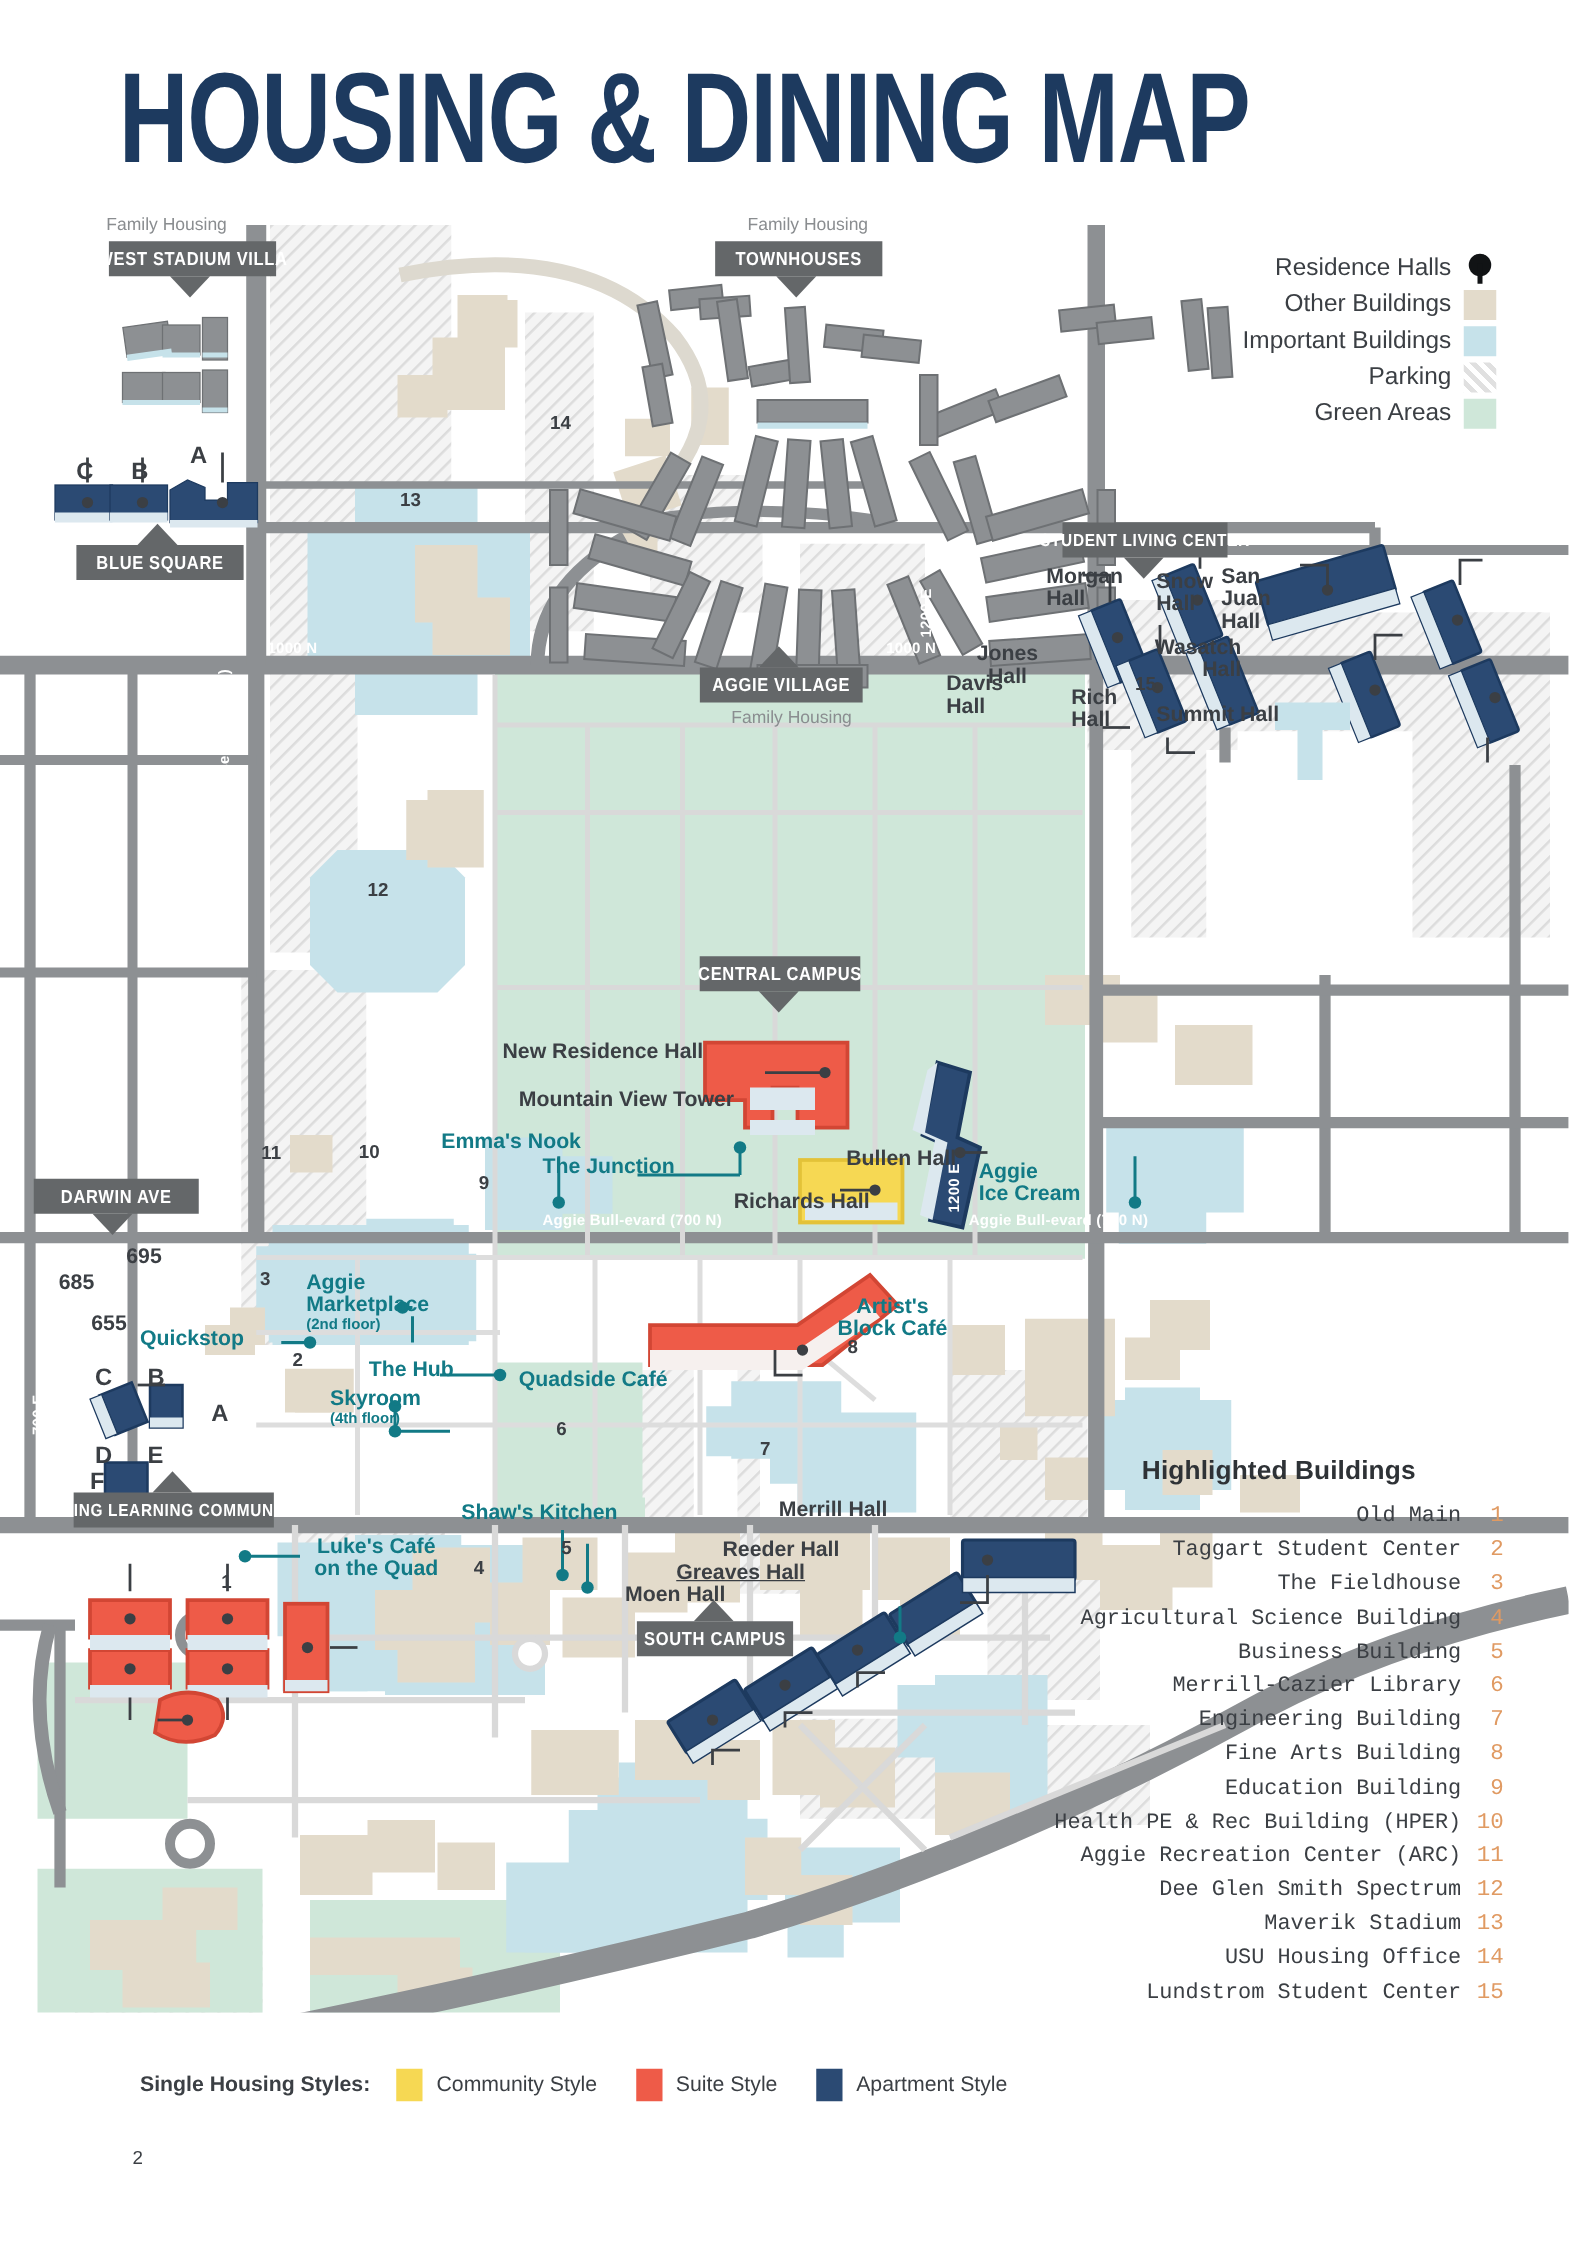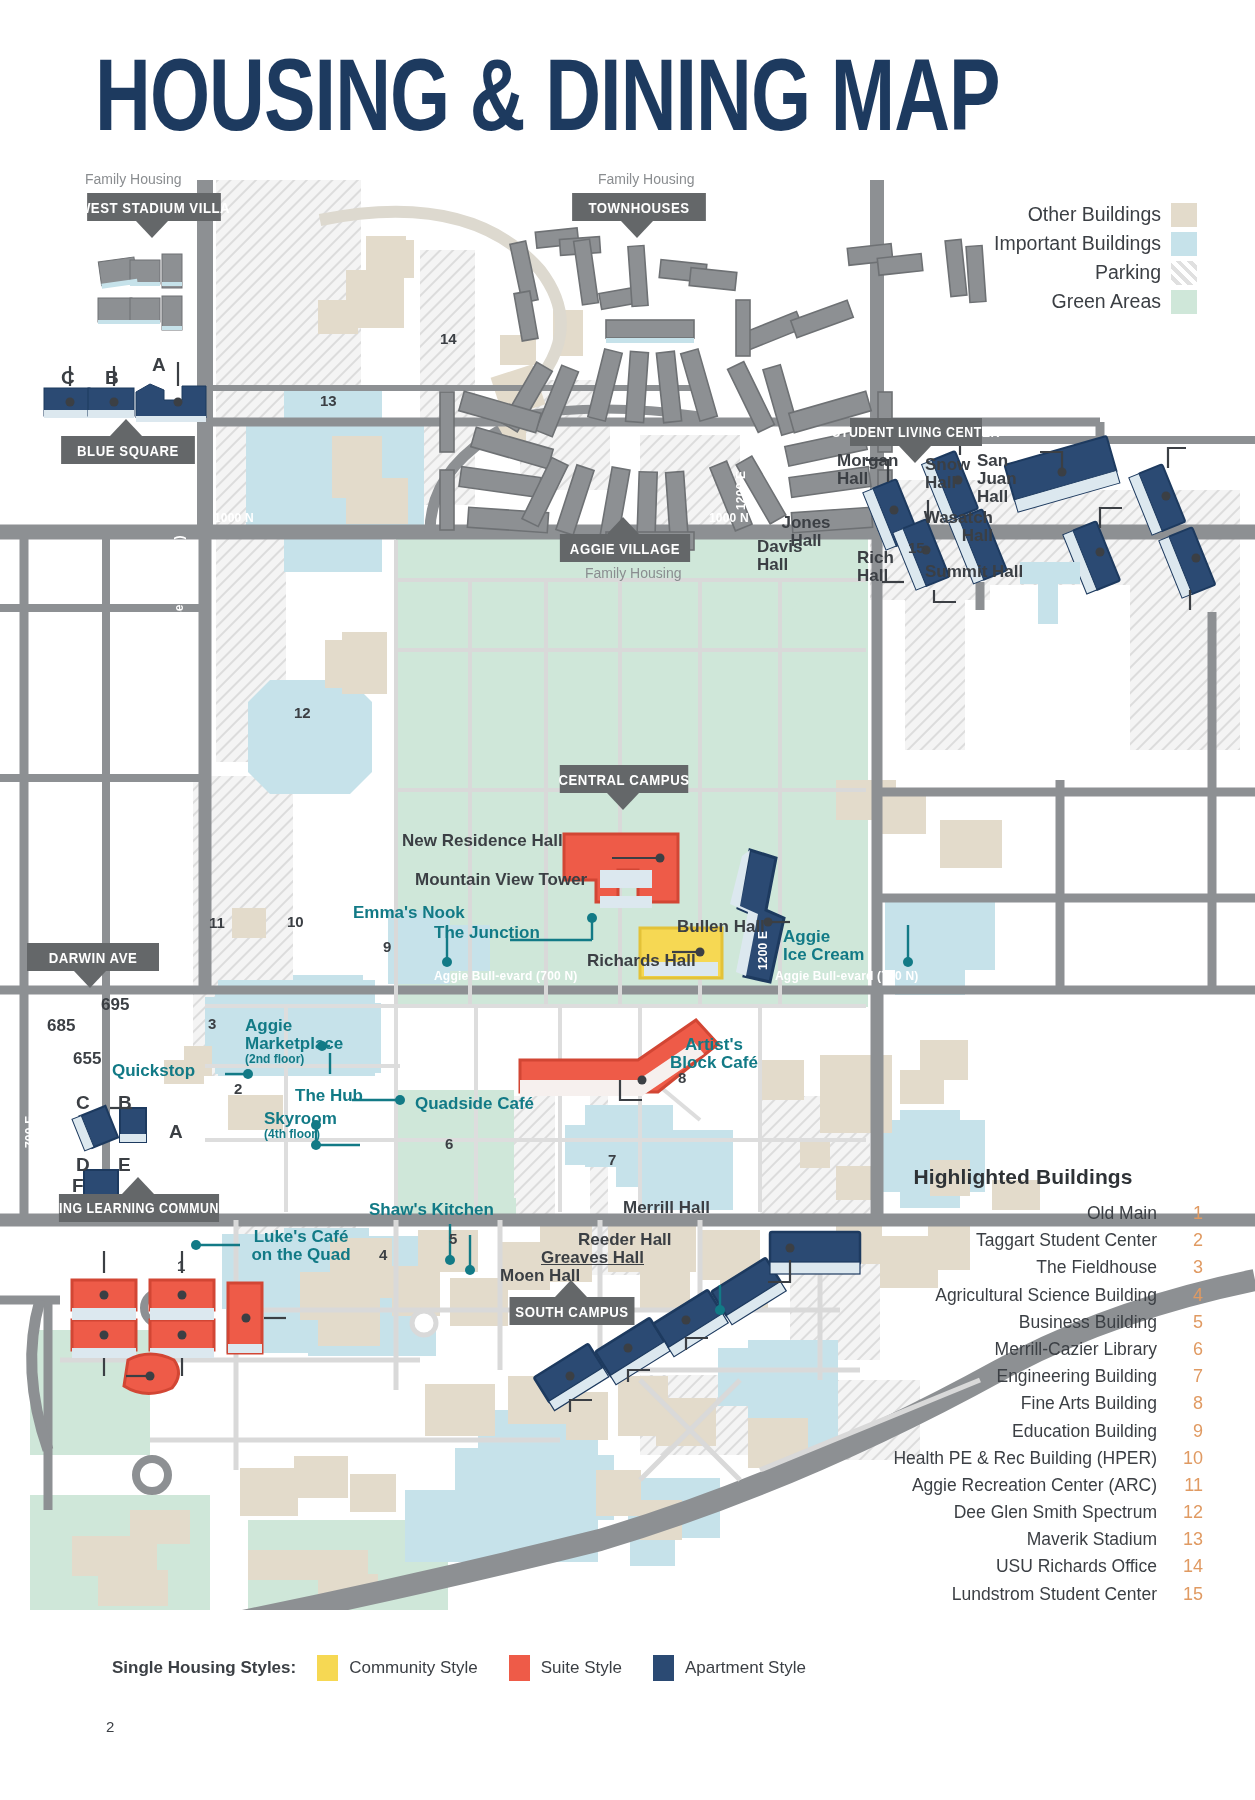--- a/index.html
+++ b/index.html
@@ -69,21 +69,21 @@
   .legend-pin { width:26px; height:26px; flex:none; position:relative; }
 
   
   #highlighted { position:absolute; right:52px; top:1165px; width:360px; }
   #highlighted h2 {
     margin:0 0 14px 0; font-size:21px; font-weight:bold; color:#2e3236;
     text-align:center; letter-spacing:0.1px;
   }
   .hb-row {
     display:flex; align-items:baseline; justify-content:flex-end;
-    gap:21px; height:27.2px;
+    gap:9px; height:27.2px;font-family:Liberation Mono, monospace;
   }
   .hb-name { font-size:17.5px; color:#3b3f44; white-space:nowrap; }
   .hb-num { font-size:18px; color:#e09a62; width:25px; text-align:right; font-weight:normal;}
 
   
   #styles {
     position:absolute; left:112px; top:1655px;
     display:flex; align-items:center; gap:11px;
     font-size:17px; color:#3b3f44;
   }
@@ -800,20 +800,27 @@
   <div>Block Café</div>
 </div>
 <div class="maplbl dining" style="left:369px; top:1201px;">Shaw's Kitchen</div>
 <div class="maplbl dining" style="left:246px; top:1228px; width:110px; text-align:center;">
   <div>Luke's Café</div>
   <div>on the Quad</div>
 </div>
 
 <div id="legend">
   <div class="legend-row">
+    <div class="legend-label">Residence Halls</div>
+    <div class="legend-pin">
+      <div class="pin-head" style="background:#111315;"></div>
+      <div class="pin-stem" style="background:#111315;"></div>
+    </div>
+  </div>
+  <div class="legend-row">
     <div class="legend-label">Other Buildings</div>
     <div class="legend-swatch" style="background:#e3dbcb;"></div>
   </div>
   <div class="legend-row">
     <div class="legend-label">Important Buildings</div>
     <div class="legend-swatch" style="background:#c6e2ea;"></div>
   </div>
   <div class="legend-row">
     <div class="legend-label">Parking</div>
     <div class="legend-swatch" style="background:repeating-linear-gradient(45deg,#ffffff 0 4px,#e0e0e0 4px 8px);"></div>
@@ -872,21 +879,21 @@
     </div>
   <div class="hb-row">
       <span class="hb-name">Dee Glen Smith Spectrum</span>
       <span class="hb-num">12</span>
     </div>
   <div class="hb-row">
       <span class="hb-name">Maverik Stadium</span>
       <span class="hb-num">13</span>
     </div>
   <div class="hb-row">
-      <span class="hb-name">USU Richards Office</span>
+      <span class="hb-name">USU Housing Office</span>
       <span class="hb-num">14</span>
     </div>
   <div class="hb-row">
       <span class="hb-name">Lundstrom Student Center</span>
       <span class="hb-num">15</span>
     </div>
 </div>
 
 <div id="styles">
   <span class="st-title">Single Housing Styles:</span>

